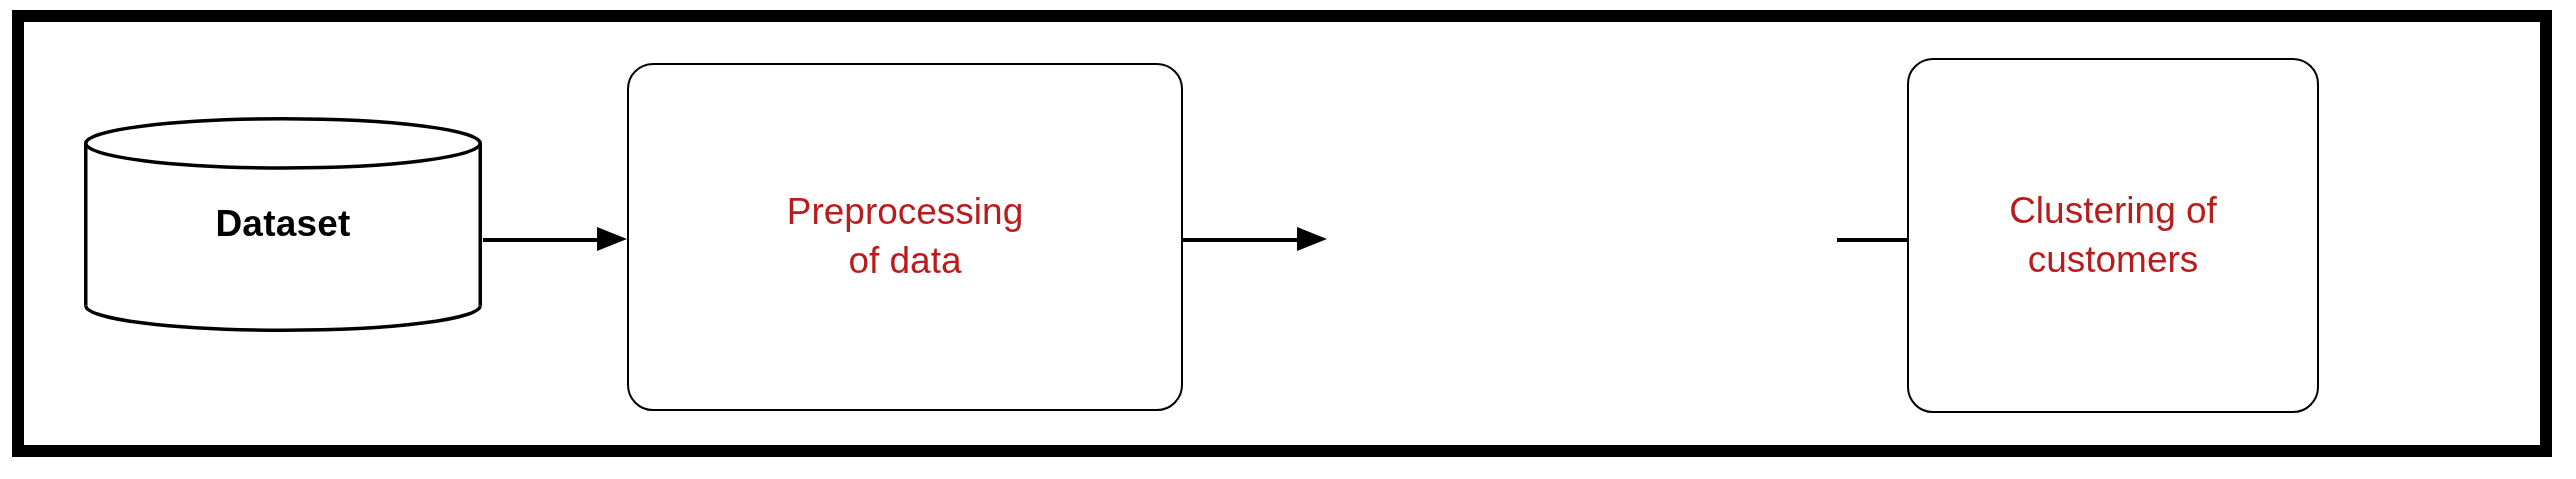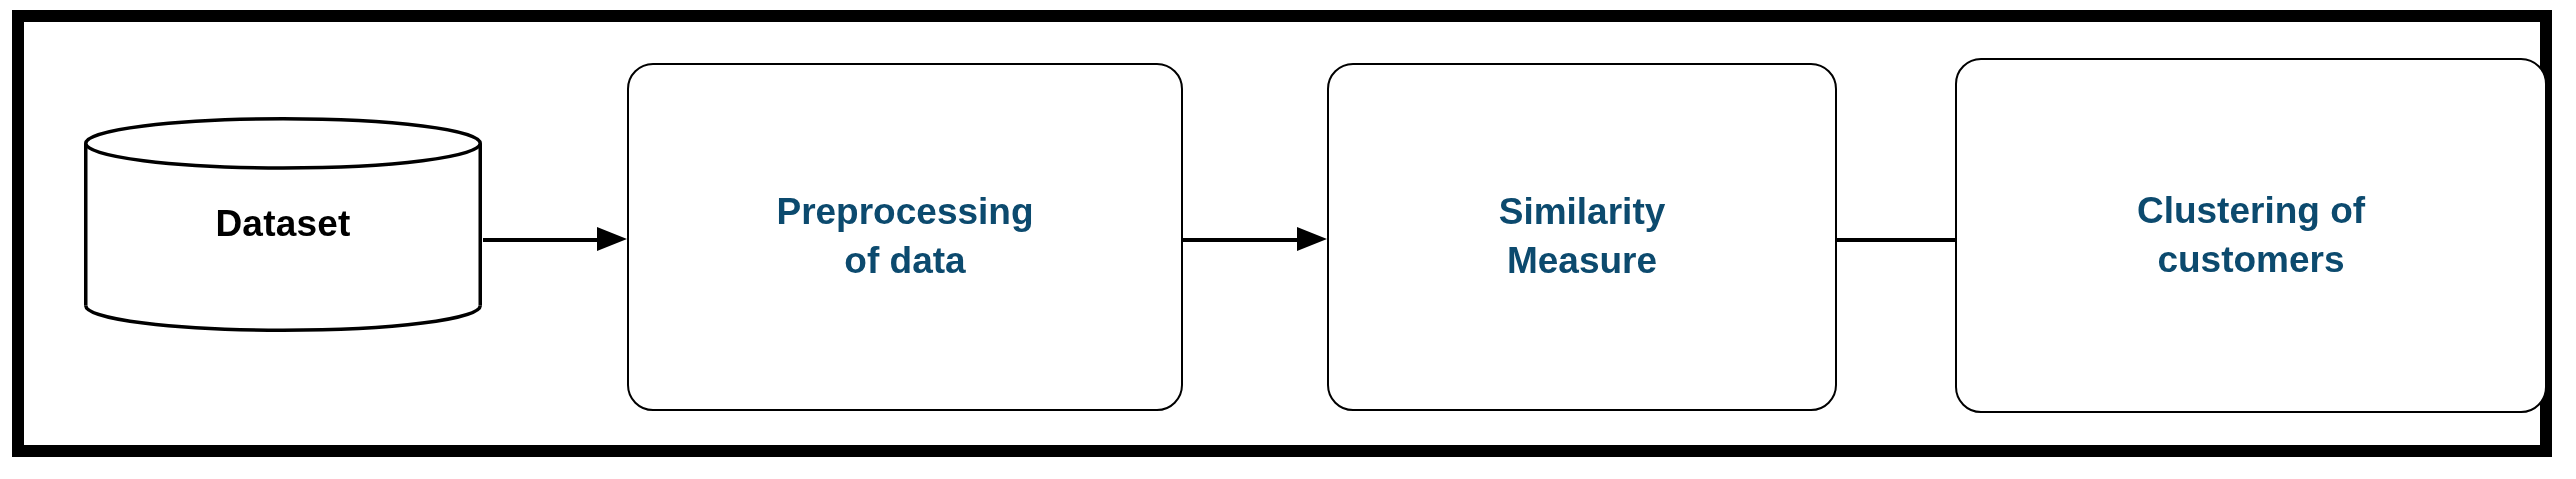--- a/index.html
+++ b/index.html
@@ -81,43 +81,43 @@
     border: 2.6px solid #000000;
     border-radius: 26px;
     background: #ffffff;
     display: flex;
     align-items: center;
     justify-content: center;
     text-align: center;
   }
   .proc-label {
     font-size: 37px;
-    font-weight: bold;
-    color: #0c4a6e;
+    font-weight: normal;
+    color: #b91c1c;
     line-height: 1.32;
     padding: 0 12.3px;
     white-space: pre-line;
   }
 
   #box-preprocessing {
     left: 627px;
     top: 63px;
     width: 556px;
     height: 348px;
   }
   #box-similarity {
     left: 1327px;
     top: 63px;
     width: 510px;
     height: 348px;
   }
   #box-clustering {
-    left: 1955px;
+    left: 1907px;
     top: 58px;
-    width: 592px;
+    width: 412px;
     height: 355px;
   }
 
   
   .arrow {
     position: absolute;
     height: 35px;
     top: 222px;
   }
   .arrow .shaft {
@@ -176,24 +176,20 @@
     <div class="proc-box" id="box-preprocessing">
       <div class="proc-label">Preprocessing
 of data</div>
     </div>
 
     <div class="arrow" id="arrow-2">
       <div class="shaft"></div>
       <div class="head"></div>
     </div>
 
-    <div class="proc-box" id="box-similarity">
-      <div class="proc-label">Similarity
-Measure</div>
-    </div>
 
     <div class="arrow" id="arrow-3">
       <div class="shaft"></div>
       <div class="head"></div>
     </div>
 
     <div class="proc-box" id="box-clustering">
       <div class="proc-label">Clustering of
 customers</div>
     </div>

